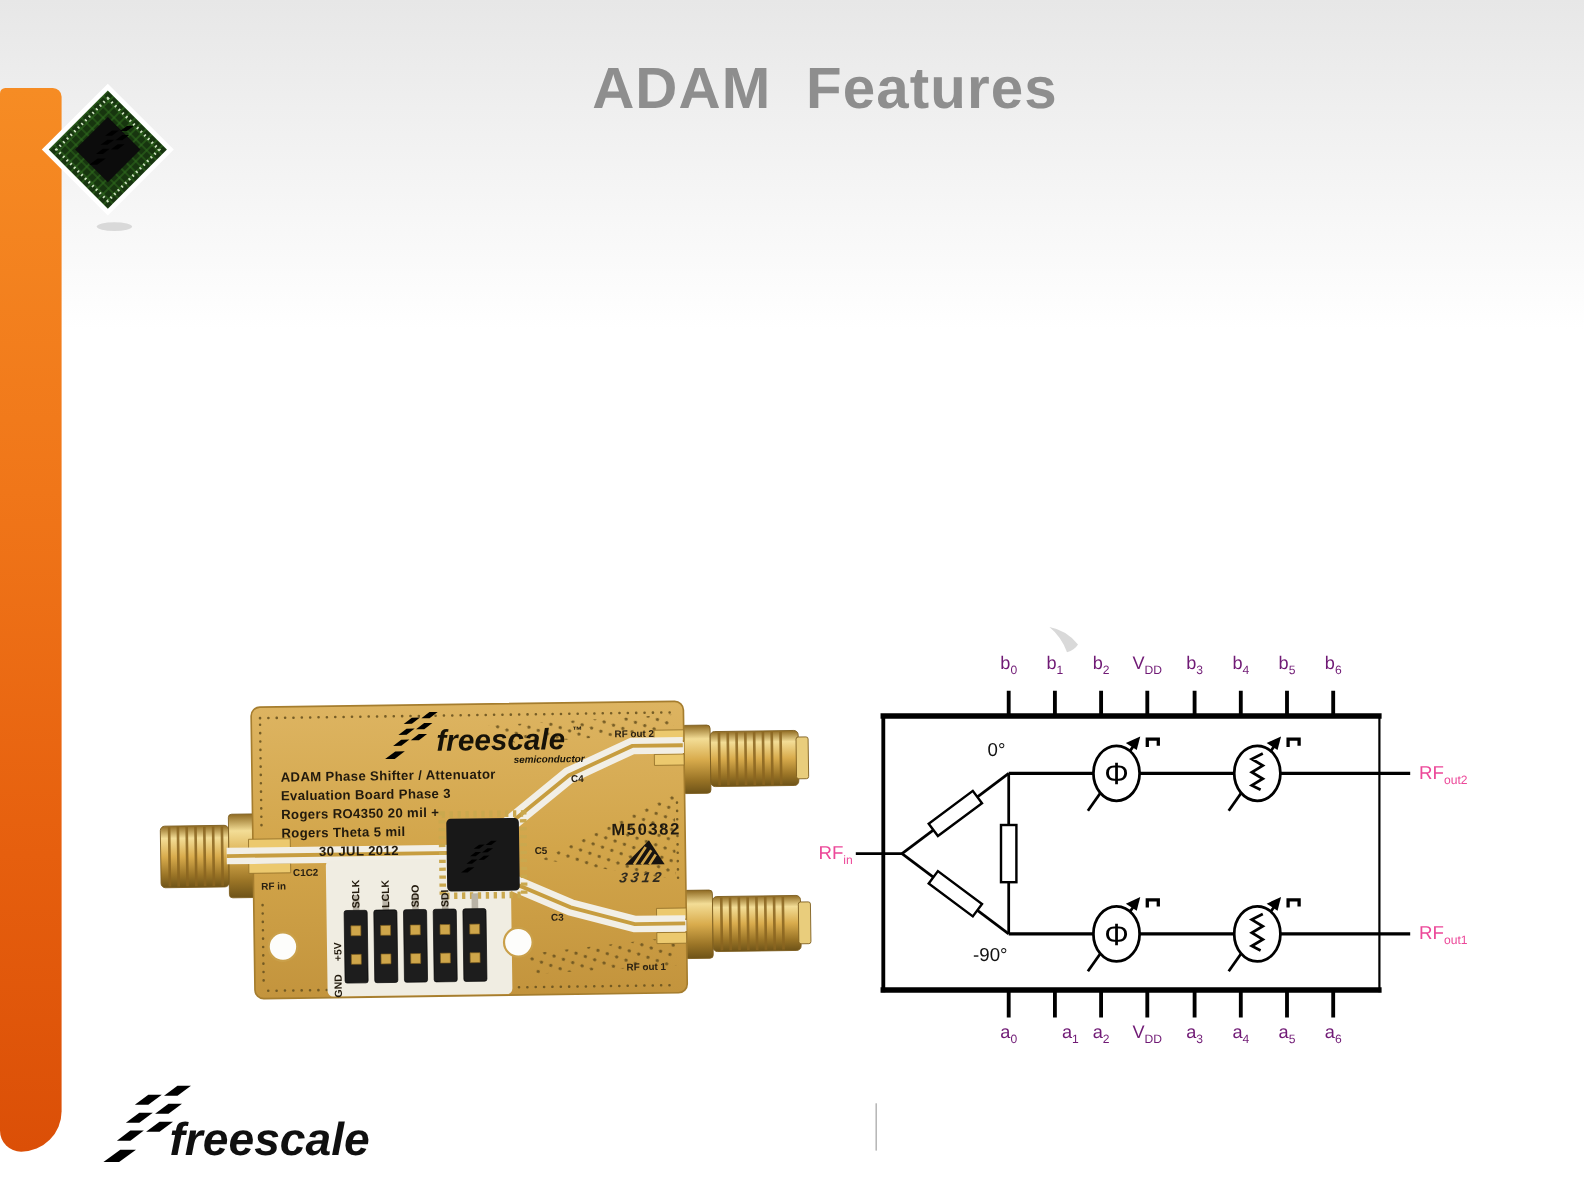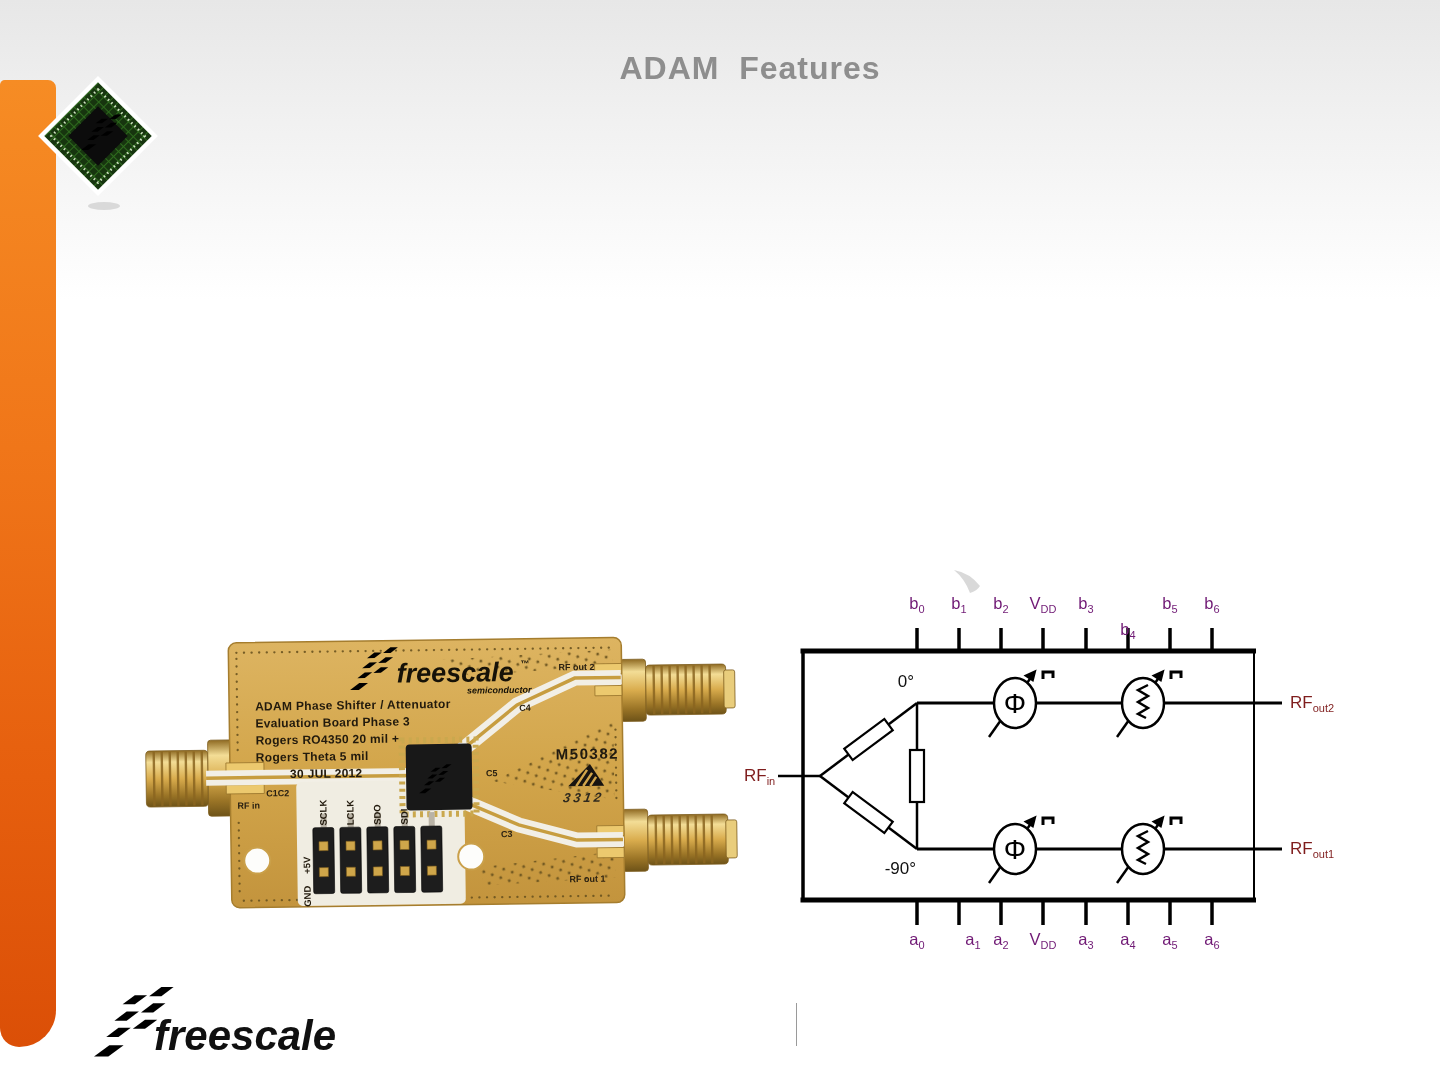--- a/index.html
+++ b/index.html
@@ -9,29 +9,29 @@
            background:linear-gradient(180deg,#e7e7e7 0%,#f2f2f2 45%,#ffffff 100%);}
   .nxp-box{position:absolute;left:0;top:0;width:150px;height:82px;background:#fff;}
   .nxp-letters{position:absolute;left:28px;top:6px;font-weight:bold;font-size:58px;
                letter-spacing:-3px;font-family:"Liberation Sans",sans-serif;}
   .nxp-n{color:var(--nxp-n);} .nxp-x{color:var(--nxp-x);} .nxp-p{color:var(--nxp-p);}
   .sidebar{position:absolute;left:0;top:80px;width:56px;height:967px;
            border-radius:6px 10px 46px 24px;
            background:linear-gradient(180deg,#F68C24 0%,#F07619 38%,#E65F0E 72%,#DB4F07 100%);}
   .chip-img{position:absolute;left:8px;top:66px;width:180px;height:150px;}
   .page-title{position:absolute;left:60px;top:50px;width:1380px;text-align:center;
-              font-size:32px;font-weight:bold;color:var(--title-gray);letter-spacing:1px;
+              font-size:53px;font-weight:bold;color:var(--title-gray);letter-spacing:1px;
               white-space:pre;}
   .pcb{position:absolute;left:140px;top:620px;width:610px;height:300px;}
   .diagram{position:absolute;left:742px;top:556px;width:700px;height:424px;}
   .diagram svg{position:absolute;left:0;top:0;}
   .pin-label{position:absolute;width:44px;text-align:center;font-size:16.5px;color:#701a75;}
   .pin-label sub,.rf-label sub{font-size:11px;}
   .pin-top{top:38px;} .pin-bottom{top:374px;}
-  .rf-label{position:absolute;font-size:17px;color:#7f1d1d;white-space:nowrap;}
+  .rf-label{position:absolute;font-size:17px;color:#ec4899;white-space:nowrap;}
   .rf-in{left:2px;top:210px;} .rf-out2{left:548px;top:137px;} .rf-out1{left:548px;top:283px;}
   .footer-logo{position:absolute;left:88px;top:978px;width:340px;height:92px;}
   .footer-divider{position:absolute;left:796px;top:1003px;width:1px;height:43px;background:#9a9a9a;}
   text{font-family:"Liberation Sans",sans-serif;}
   .silk{font-size:12px;font-weight:bold;fill:#221a0d;letter-spacing:.3px;}
   .boardsmall{font-size:9px;font-weight:bold;fill:#2a2112;}
   .pinrot{font-size:9.5px;font-weight:bold;fill:#221a0d;}
   .dia-txt{font-size:17px;fill:#111;}
 </style>
 </head>
@@ -310,21 +310,21 @@
       <text class="dia-txt" x="172" y="131" text-anchor="end">0°</text>
       <text class="dia-txt" x="174" y="318" text-anchor="end">-90°</text>
     </svg>
 
     <div id="top-pins">
         <div class="pin-label pin-top" style="left: 153px;"><span>b</span><sub>0</sub></div>
         <div class="pin-label pin-top" style="left: 195px;"><span>b</span><sub>1</sub></div>
         <div class="pin-label pin-top" style="left: 237px;"><span>b</span><sub>2</sub></div>
         <div class="pin-label pin-top" style="left: 279px;"><span>V</span><sub>DD</sub></div>
         <div class="pin-label pin-top" style="left: 322px;"><span>b</span><sub>3</sub></div>
-        <div class="pin-label pin-top" style="left: 364px; margin-top: 26px;"><span>b</span><sub>4</sub></div>
+        <div class="pin-label pin-top" style="left: 364px;"><span>b</span><sub>4</sub></div>
         <div class="pin-label pin-top" style="left: 406px;"><span>b</span><sub>5</sub></div>
         <div class="pin-label pin-top" style="left: 448px;"><span>b</span><sub>6</sub></div>
       </div>
     <div id="bottom-pins">
         <div class="pin-label pin-bottom" style="left: 153px;"><span>a</span><sub>0</sub></div>
         <div class="pin-label pin-bottom" style="left: 209px;"><span>a</span><sub>1</sub></div>
         <div class="pin-label pin-bottom" style="left: 237px;"><span>a</span><sub>2</sub></div>
         <div class="pin-label pin-bottom" style="left: 279px;"><span>V</span><sub>DD</sub></div>
         <div class="pin-label pin-bottom" style="left: 322px;"><span>a</span><sub>3</sub></div>
         <div class="pin-label pin-bottom" style="left: 364px;"><span>a</span><sub>4</sub></div>

